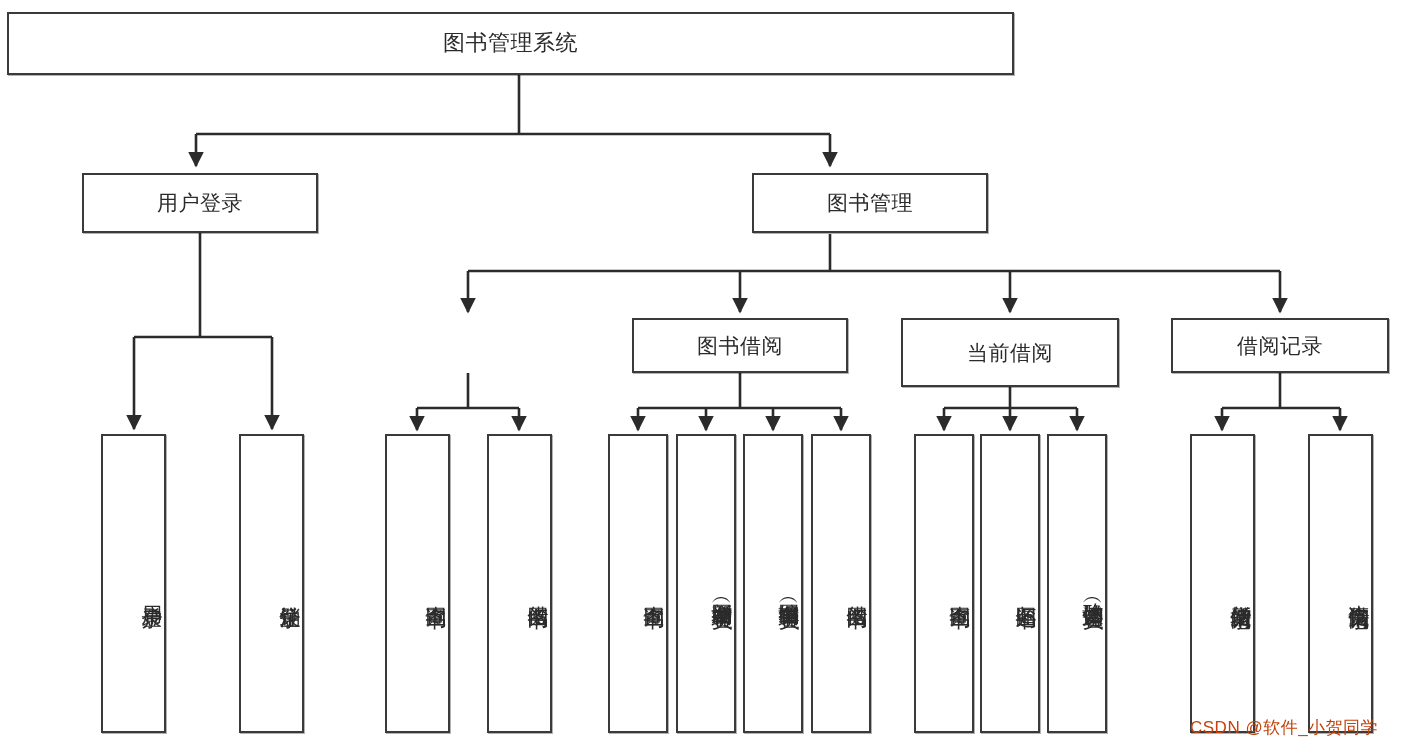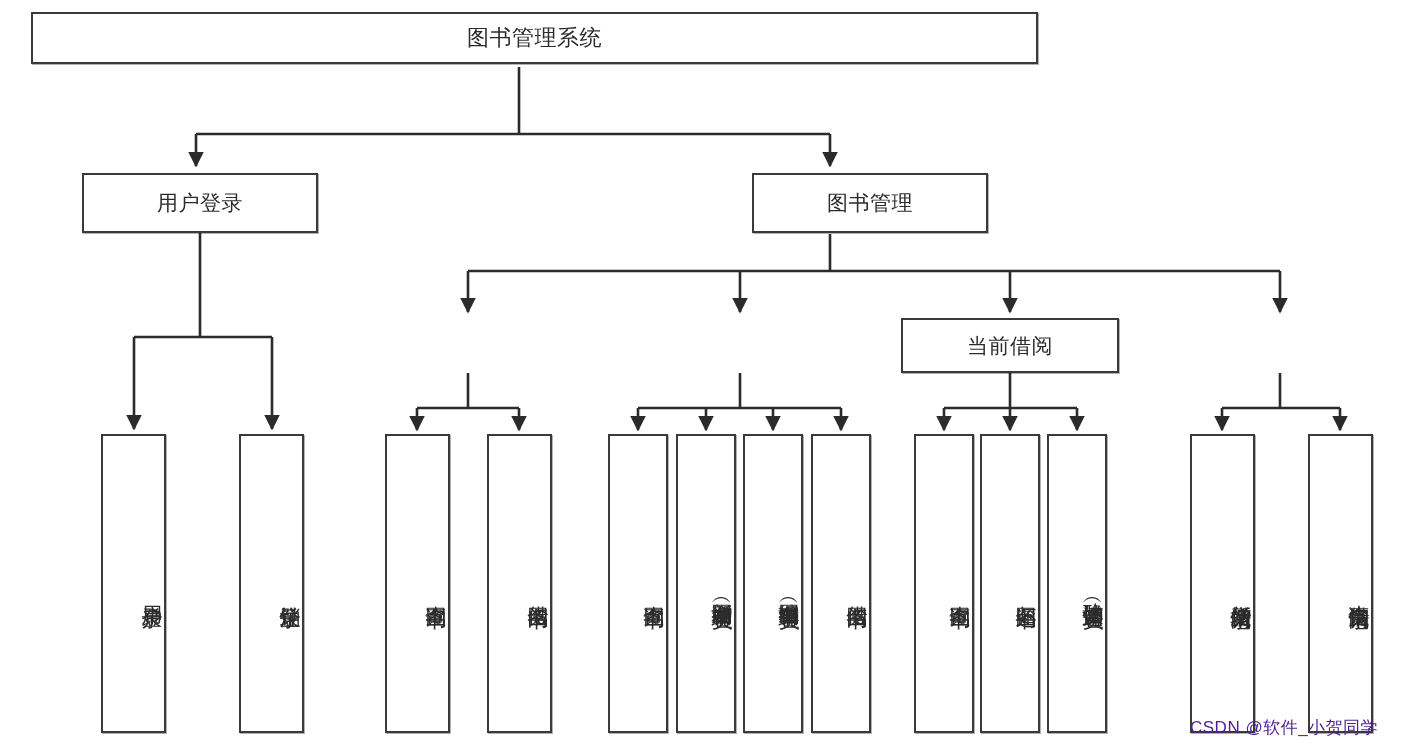--- a/index.html
+++ b/index.html
@@ -52,21 +52,21 @@
     align-items: flex-start;
     justify-content: center;
     padding-top: 14px;
   }
   .node-title {
     font-size: 22px;
   }
   .watermark {
     position: absolute;
     font-size: 17px;
-    color: #4c1d95;
+    color: #c2410c;
     white-space: nowrap;
     letter-spacing: 0.5px;
     user-select: none;
   }
 </style>
 </head>
 <body>
 
 <div id="canvas">
 
@@ -113,38 +113,44 @@
       <path d="M 1010 408 L 1010 430" marker-end="url(#arrow)"></path>
       <path d="M 1077 408 L 1077 430" marker-end="url(#arrow)"></path>
 
       <path d="M 1280 373 L 1280 408"></path>
       <path d="M 1222 408 L 1340 408"></path>
       <path d="M 1222 408 L 1222 430" marker-end="url(#arrow)"></path>
       <path d="M 1340 408 L 1340 430" marker-end="url(#arrow)"></path>
     </g>
   </svg>
 
-  <div class="node node-h node-title" style="left:31px; top:12px; width:1007px; height:52px;">
+  <div class="node node-h node-title" style="left:7px; top:12px; width:1007px; height:63px;">
     <span>图书管理系统</span>
   </div>
 
   <div class="node node-h" style="left:82px; top:173px; width:236px; height:60px;">
     <span>用户登录</span>
   </div>
 
   <div class="node node-h" style="left:752px; top:173px; width:236px; height:60px;">
     <span>图书管理</span>
   </div>
 
 
-
-  <div class="node node-h" style="left:901px; top:318px; width:218px; height:55px;">
+  <div class="node node-h" style="left:632px; top:318px; width:216px; height:55px;">
+    <span>图书借阅</span>
+  </div>
+
+  <div class="node node-h" style="left:901px; top:318px; width:218px; height:69px;">
     <span>当前借阅</span>
   </div>
 
+  <div class="node node-h" style="left:1171px; top:318px; width:218px; height:55px;">
+    <span>借阅记录</span>
+  </div>
 
   <div class="node node-v" style="left:101px; top:434px; width:65px; height:299px;">
     <span>用户登录</span>
   </div>
 
   <div class="node node-v" style="left:239px; top:434px; width:65px; height:299px;">
     <span>注销登录</span>
   </div>
 
   <div class="node node-v" style="left:385px; top:434px; width:65px; height:299px;">

